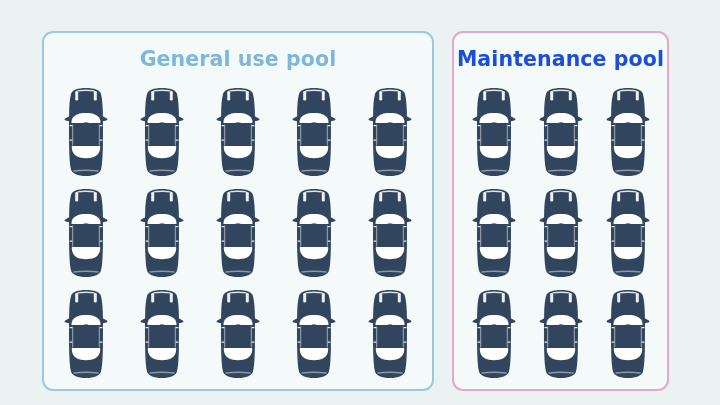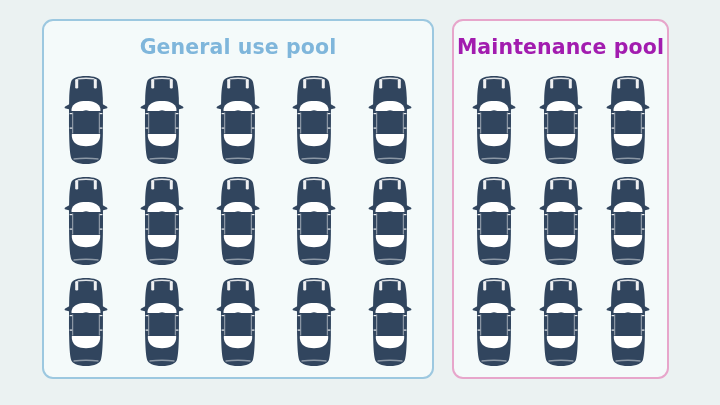--- a/index.html
+++ b/index.html
@@ -11,21 +11,21 @@
     height: 405px;
     background: #EBF2F2;
     font-family: "DejaVu Sans", "Liberation Sans", sans-serif;
     overflow: hidden;
     position: relative;
   }
 
   #stage {
     position: absolute;
     left: 0;
-    top: 0;
+    top: 12px;
     width: 720px;
     height: 312px;
     border-radius: 22px;
   }
 
   .pool {
     position: absolute;
     box-sizing: border-box;
     border-radius: 11px;
     background: #F4FAFA;
@@ -57,21 +57,21 @@
     font-weight: bold;
     letter-spacing: 0.1px;
     white-space: nowrap;
   }
 
   .pool-general .pool-title {
     color: #7FB6DB;
   }
 
   .pool-maintenance .pool-title {
-    color: #a21caf;
+    color: #1d4ed8;
     text-align: center;
   }
 
   .car-grid {
     position: absolute;
     left: 0;
     right: 0;
     top: 48px;
     bottom: 4px;
     display: grid;

